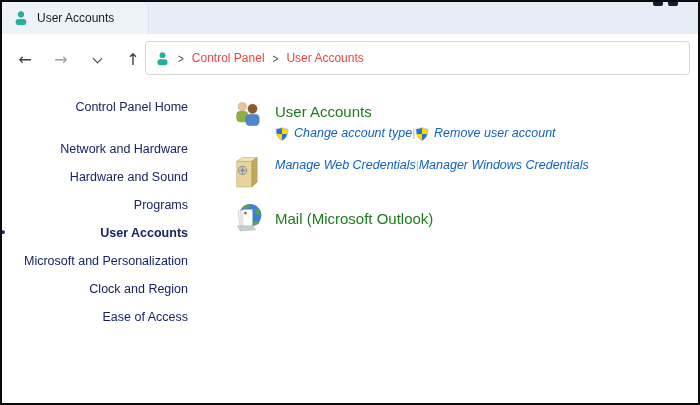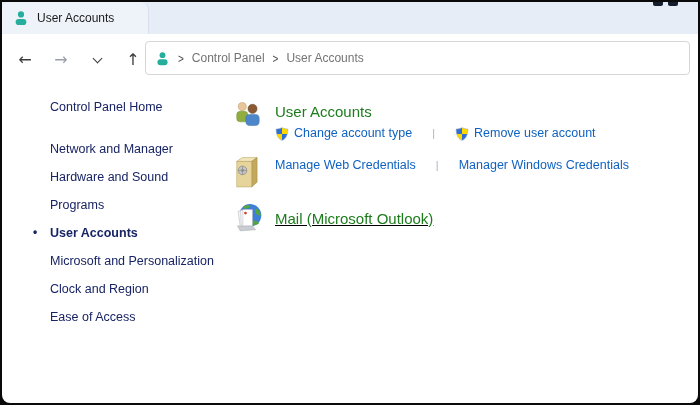--- a/index.html
+++ b/index.html
@@ -1,21 +1,21 @@
 <!DOCTYPE html>
 <html><head>
 <meta charset="utf-8">
 <style>
   html,body{margin:0;padding:0;}
   body{
     width:700px;height:405px;position:relative;overflow:hidden;
     font-family:"Liberation Sans",sans-serif;background:#fff;
   }
   .window{position:absolute;inset:0;background:#0a0a0a;}
-  .window-inner{position:absolute;left:2px;top:2px;right:2px;bottom:2px;background:#ffffff;border-radius:8px;}
+  .window-inner{position:absolute;left:2px;top:2px;right:2px;bottom:2px;background:#ffffff;}
 
   
   .crop-mark{position:absolute;top:0;height:4px;background:#141d2b;border-radius:0 0 2px 2px;}
   .crop-mark.m1{left:651px;width:10px;}
   .crop-mark.m2{left:666px;width:10px;}
 
   
   .titlebar{position:relative;height:32px;background:#e7edf6;}
   .titlebar .tab{
     position:absolute;left:0;top:0;width:147px;height:32px;
@@ -34,39 +34,39 @@
   .navbtn.disabled{color:#9aa0a6;}
   .chev{width:9px;height:9px;display:inline-block;position:relative;}
   .chev::after{content:"";position:absolute;left:1px;top:0px;width:6px;height:6px;
     border-right:1.4px solid #3c3c3c;border-bottom:1.4px solid #3c3c3c;transform:rotate(45deg);}
   .addressbar{
     position:absolute;left:143px;top:7px;height:34px;right:8px;box-sizing:border-box;
     background:#fff;border:1px solid #d6d6d6;border-radius:4px;
     display:flex;align-items:center;padding:0 9px;gap:8px;cursor:text;
   }
   .crumb-sep{font-size:10px;color:#4a4a4a;transform:scaleY(1.25);}
-  .crumb{font-size:12px;color:#737373;white-space:nowrap;cursor:pointer;}
-
-  
-  .sidebar{position:absolute;left:48px;top:97px;width:170px;color:#182464;font-size:12.5px;}
+  .crumb{font-size:12px;color:#ef4444;white-space:nowrap;cursor:pointer;}
+
+  
+  .sidebar{position:absolute;left:16px;top:97px;width:170px;color:#182464;font-size:12.5px;text-align:right;}
   .side-item{margin-bottom:11px;line-height:17px;cursor:pointer;position:relative;}
   .side-item.home{margin-bottom:25px;}
   .side-item.active{font-weight:bold;}
   .side-bullet{position:absolute;left:-17px;top:-1px;font-size:12px;}
 
   
   .main{position:absolute;left:232px;top:98px;}
   .section{display:flex;margin-bottom:15px;}
   .sec-icon{width:32px;margin-right:9px;flex:0 0 32px;cursor:pointer;}
   .sec-body{padding-top:2px;}
   .sec-title{font-size:15px;font-weight:400;color:#1c7c1c;line-height:19px;margin:0 0 5px 0;cursor:pointer;white-space:nowrap;}
-  .links{display:flex;align-items:center;gap:20px;font-size:12.5px;line-height:15px;}
+  .links{display:flex;align-items:center;gap:0;font-size:12.5px;line-height:15px;font-style:italic;}
   .tasklink{color:#0f62c1;cursor:pointer;display:flex;align-items:center;gap:5px;white-space:nowrap;}
   .link-divider{color:#a8b4c0;font-size:11px;}
-  .sec-mail .sec-body{padding-top:6px;text-decoration:underline;}
+  .sec-mail .sec-body{padding-top:6px;}
   svg{display:block;}
 </style>
 </head>
 <body>
 
 <div class="window">
   <div class="window-inner">
 
     <div class="titlebar">
       <div class="tab">
@@ -100,21 +100,21 @@
         </span>
         <span class="crumb-sep">&gt;</span>
         <span class="crumb">Control Panel</span>
         <span class="crumb-sep">&gt;</span>
         <span class="crumb">User Accounts</span>
       </div>
     </div>
 
     <div class="sidebar">
       <div class="side-item home">Control Panel Home</div>
-      <div class="side-item">Network and Manager</div>
+      <div class="side-item">Network and Hardware</div>
       <div class="side-item">Hardware and Sound</div>
       <div class="side-item">Programs</div>
       <div class="side-item active">
         <span class="side-bullet">•</span>
         <span>User Accounts</span>
       </div>
       <div class="side-item">Microsoft and Personalization</div>
       <div class="side-item">Clock and Region</div>
       <div class="side-item">Ease of Access</div>
     </div>

